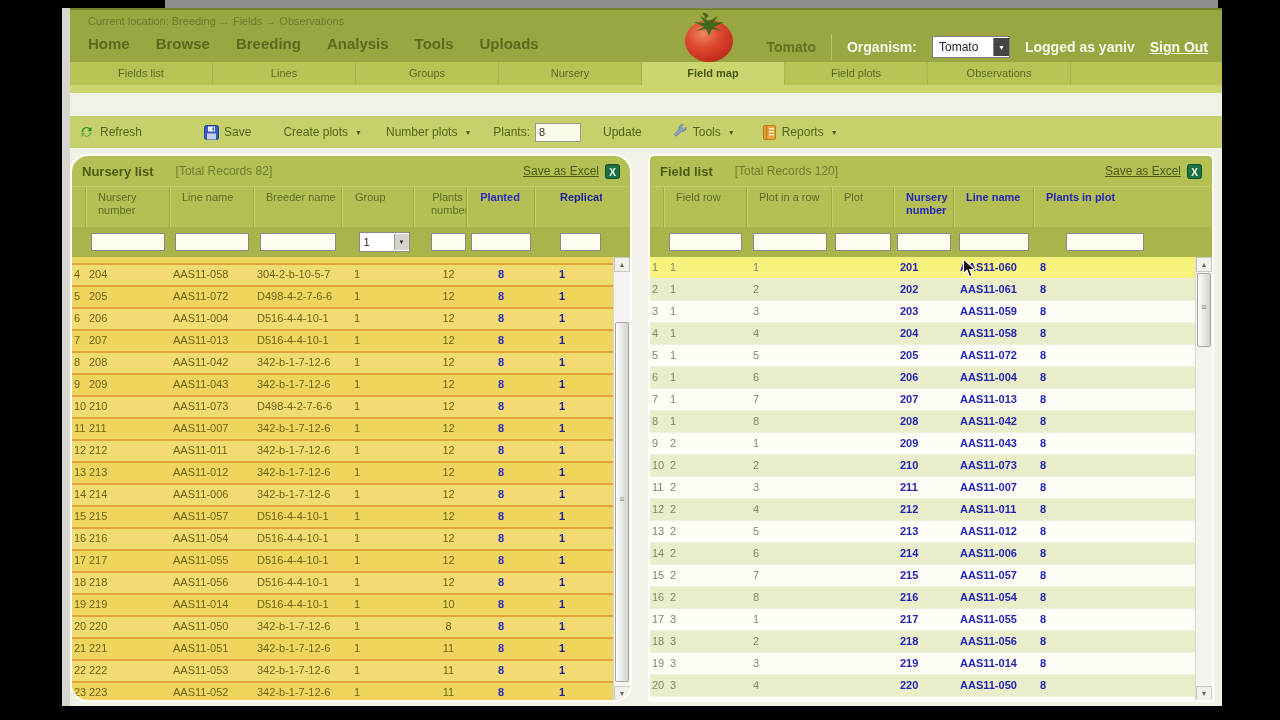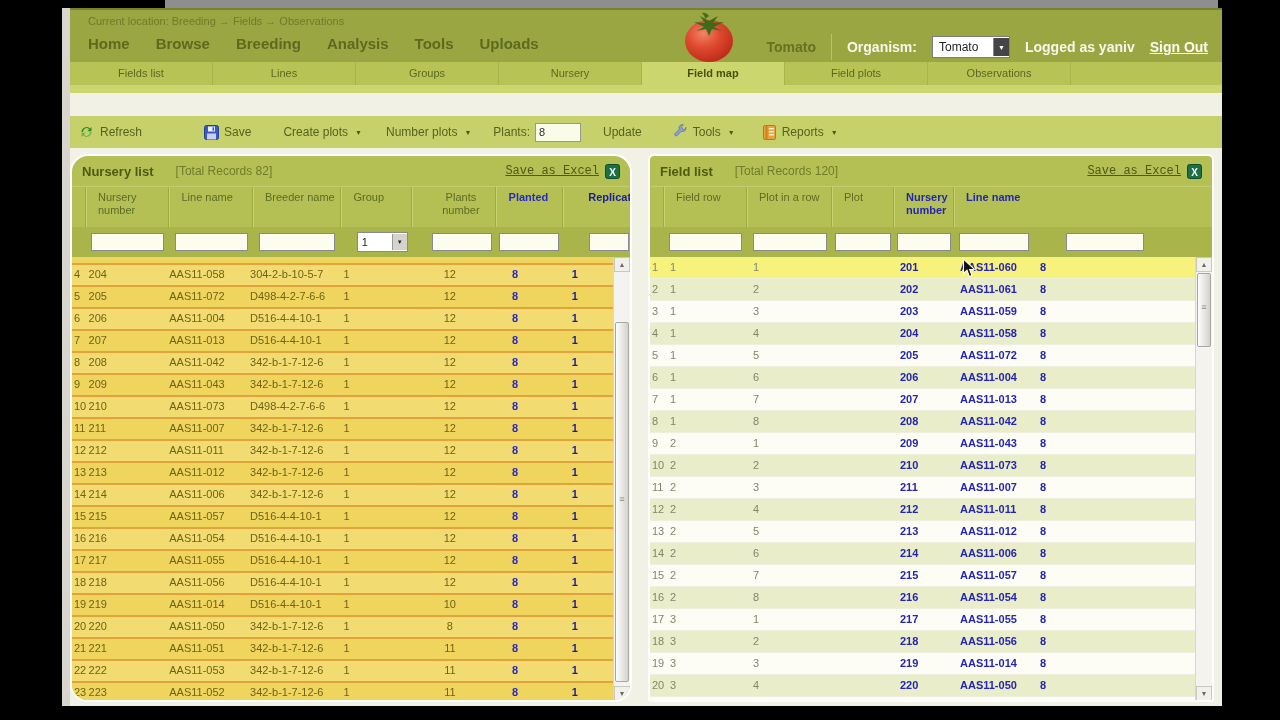--- a/index.html
+++ b/index.html
@@ -48,21 +48,21 @@
   
   .main{position:absolute;left:0;top:140px;width:100%;height:558px;background:#f1f1e6;}
   .panel{position:absolute;top:6px;height:548px;background:#b5c054;border:2px solid #fff;
          border-radius:6px 6px 3px 3px;box-sizing:border-box;overflow:hidden;}
   #panel-left{left:0;width:562px;border-radius:18px;}
   #panel-right{left:578px;width:566px;}
   .ptitle{height:30px;display:flex;align-items:center;padding:0 10px;}
   .ptitle .t{font-size:13px;font-weight:bold;color:#4c5a14;}
   .ptitle .tot{font-size:12px;color:#6e7c2c;margin-left:22px;}
   .ptitle .sp{flex:1;}
-  .excel-link{font-size:12px;color:#4c5a14;text-decoration:underline;cursor:pointer;margin-right:6px;font-family:Liberation Mono, monospace;}
+  .excel-link{font-size:12px;color:#4c5a14;text-decoration:underline;cursor:pointer;margin-right:6px;}
   .colhdr{height:40px;display:flex;border-top:1px solid #c3cd6d;}
   .hcell{box-sizing:border-box;padding:4px 2px 0 11px;font-size:11px;color:#5c6a26;line-height:13px;
          border-left:1px solid #c6d170;border-right:1px solid #9fab40;overflow:hidden;}
   .hcell:first-child{border-left:none;padding-left:2px;}
   .hcell:last-child{border-right:none;}
   .filterrow{height:30px;display:flex;background:#a9b54a;align-items:center;}
   .fcell{box-sizing:border-box;display:flex;align-items:center;justify-content:center;height:100%;}
   .flt{height:16px;background:#fdfdef;border:1px solid #8a8a8a;width:80%;max-width:72px;
        font-size:11px;padding:0 2px;font-family:"Liberation Sans",sans-serif;}
   .gsel{display:flex;align-items:center;height:18px;background:#fff;border:1px solid #8a8a8a;}
@@ -76,21 +76,21 @@
   .lrow{height:22px;display:flex;border-bottom:2px solid #e2a33b;box-sizing:border-box;
         font-size:11px;color:#6f6314;line-height:19px;cursor:pointer;}
   .lrow.alt{background:#f2db71;}
   .lrow.base{background:#efd55e;}
   .lcell{box-sizing:border-box;padding-left:3px;overflow:hidden;white-space:nowrap;}
   .lc0{width:14px;padding-left:2px;}
   .lc1{width:84px;}
   .lc2{width:84px;}
   .lc3{width:88px;}
   .lc4{width:72px;padding-left:12px;}
-  .lc5{width:84px;text-align:center;padding-left:16px;}
+  .lc5{width:53px;text-align:center;padding-left:16px;}
   .lc6{width:68px;text-align:center;padding-left:0;font-weight:bold;color:#2a2ac2;}
   .lc7{width:67px;padding-left:24px;font-weight:bold;color:#1b1b9e;}
   
   .rrow{height:22px;display:flex;border-bottom:1px solid #eef0df;box-sizing:border-box;
         font-size:11px;color:#84846f;line-height:20px;cursor:pointer;}
   .rrow.even{background:#e9edc9;}
   .rrow.odd{background:#fdfdf5;}
   .rrow.hl{background:#f6f27c;}
   .rcell{box-sizing:border-box;padding-left:6px;overflow:hidden;white-space:nowrap;}
   .rc0{width:14px;padding-left:2px;}
@@ -520,20 +520,21 @@
             </svg>
           </span>
         </div>
         <div class="colhdr" id="rhdr">
             <div class="hcell rc0"></div>
             <div class="hcell rc1">Field row</div>
             <div class="hcell rc2">Plot in a row</div>
             <div class="hcell rc3">Plot</div>
             <div class="hcell rc4">Nursery number</div>
             <div class="hcell rc5">Line name</div>
+            <div class="hcell rc6">Plants in plot</div>
           </div>
         <div class="filterrow" id="rfilter">
             <div class="fcell rc0"></div>
             <div class="fcell rc1">
               <input class="flt" style="">
             </div>
             <div class="fcell rc2">
               <input class="flt" style="">
             </div>
             <div class="fcell rc3">

